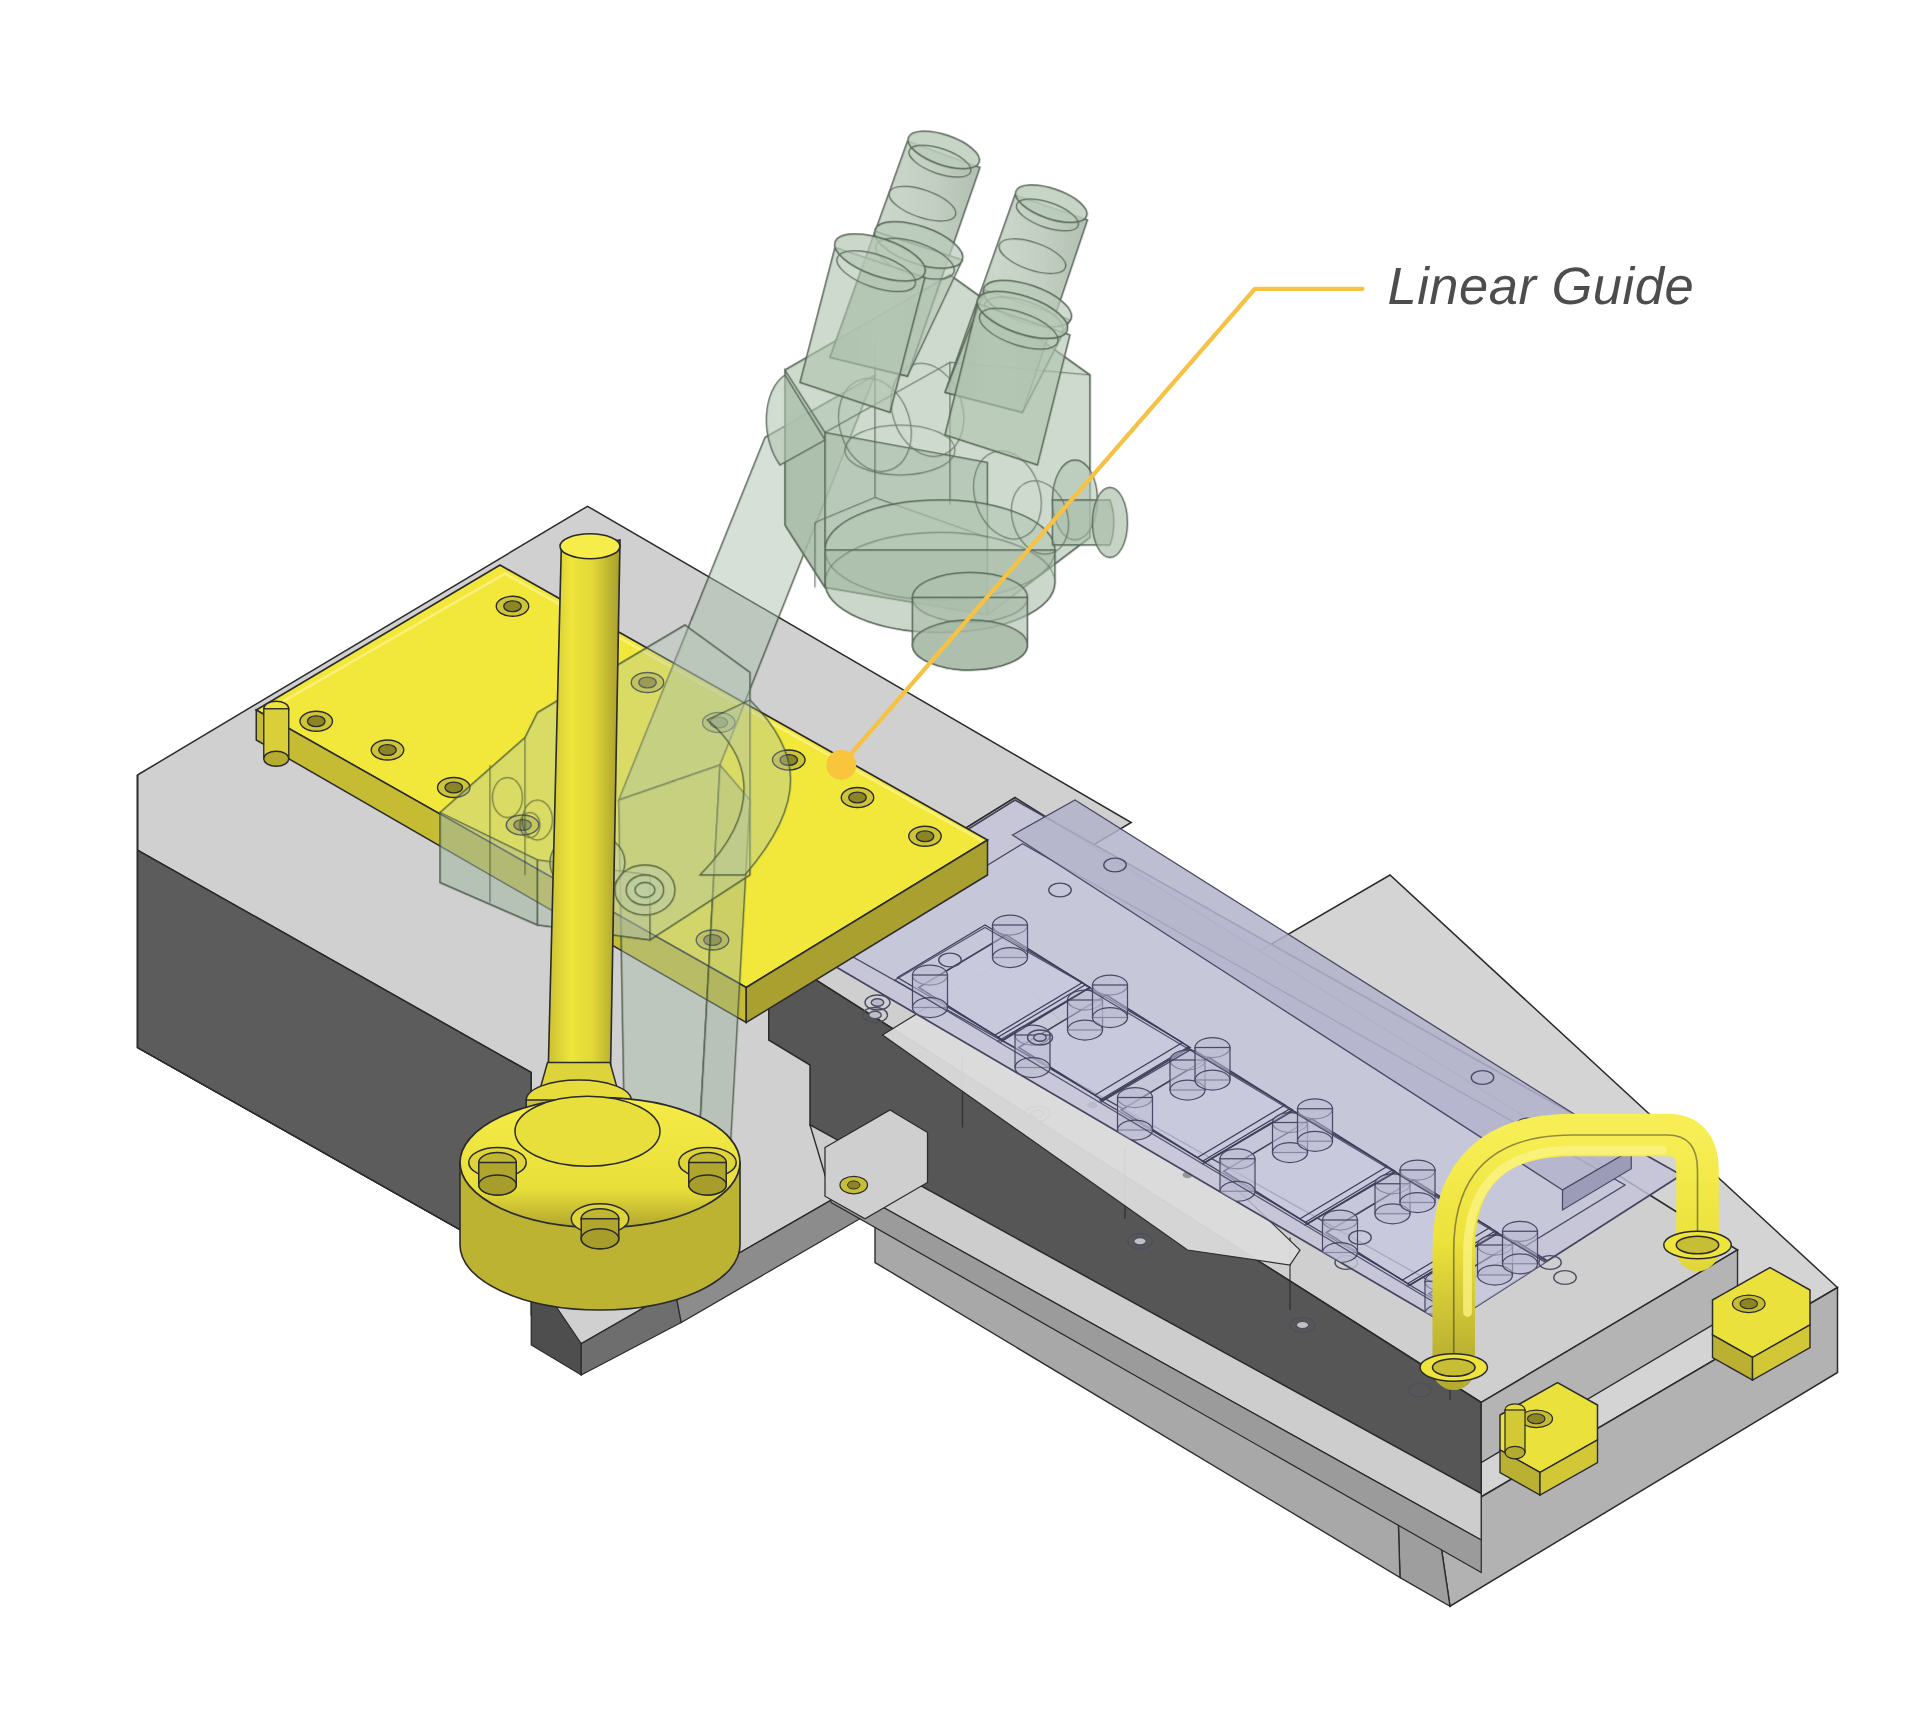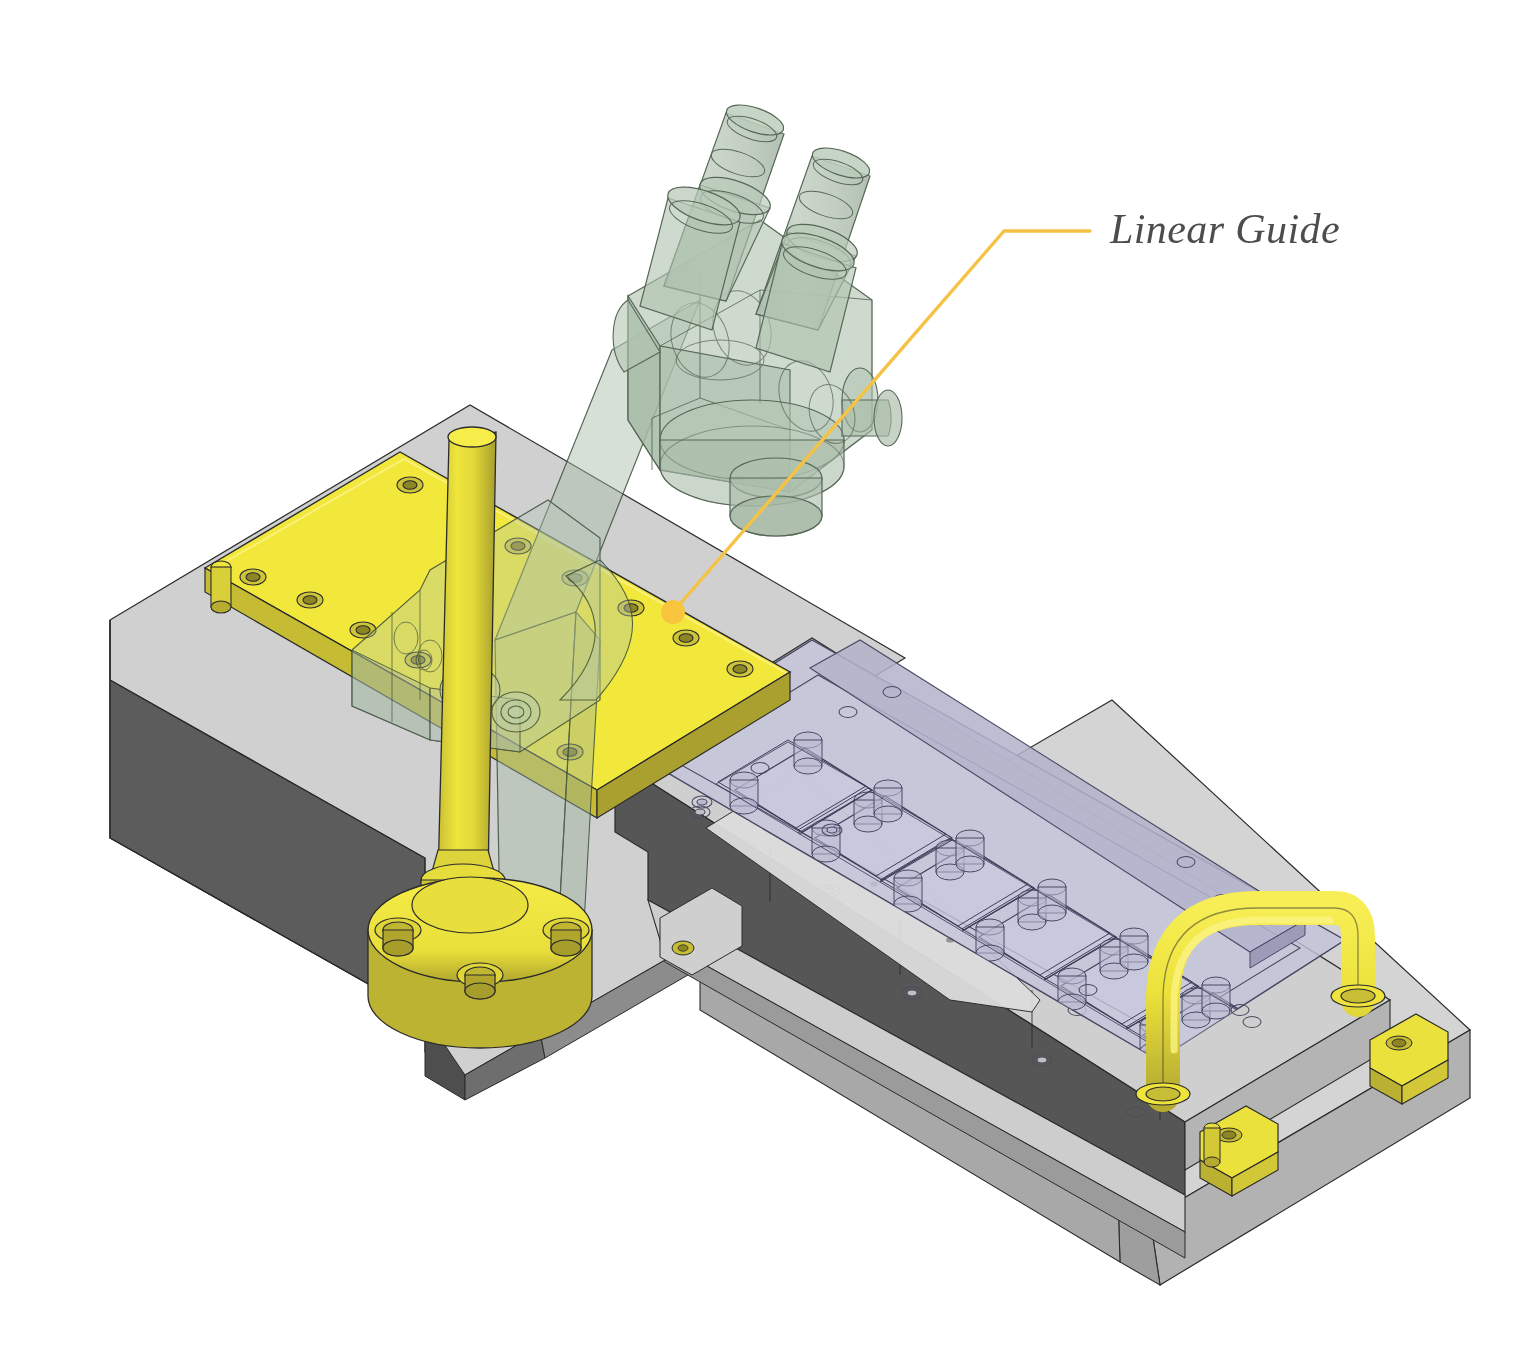--- a/index.html
+++ b/index.html
@@ -2,21 +2,21 @@
 <html><head>
 <meta charset="utf-8">
 <style>
   html,body{margin:0;padding:0;background:#ffffff;}
   body{width:1536px;height:1370px;overflow:hidden;
        font-family:"Liberation Sans","DejaVu Sans",sans-serif;}
   #stage{position:relative;width:1536px;height:1370px;background:#ffffff;}
   svg#cad{position:absolute;left:0;top:0;width:1536px;height:1370px;display:block;}
   .callout-text{
     position:absolute;
-    font-family:Liberation Serif, serif;
+    font-family:Liberation Sans, sans-serif;
     font-style:italic;
     font-size:42px;
     font-weight:400;
     color:#4d4d4d;
     letter-spacing:0.4px;
     white-space:nowrap;
     line-height:1;
     text-align:right;
   }
 </style>

